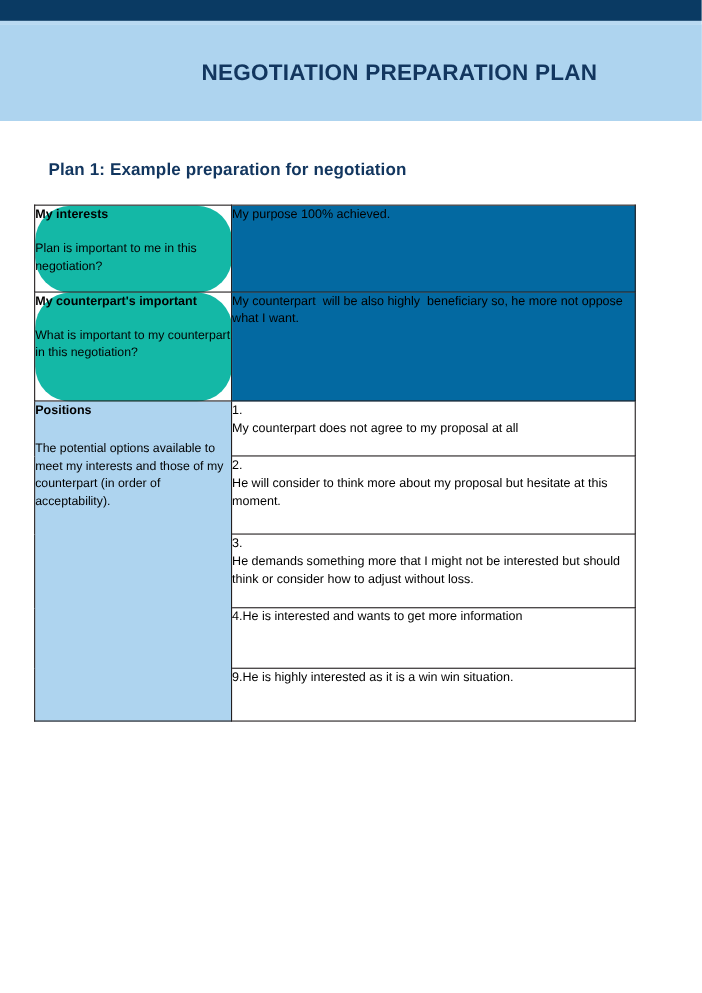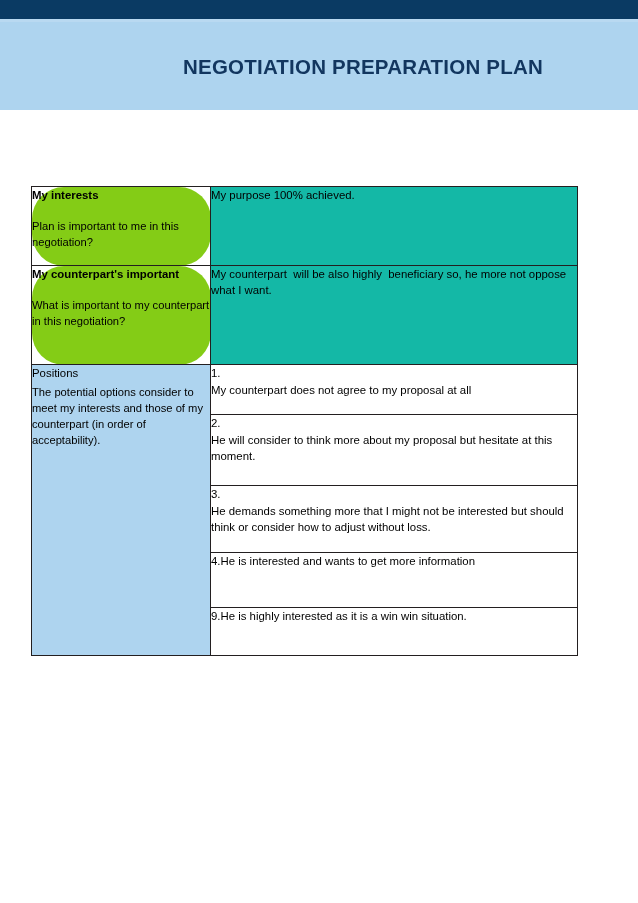--- a/index.html
+++ b/index.html
@@ -80,21 +80,21 @@
     border-collapse: collapse;
     table-layout: fixed;
   }
   .plan-table td {
     border: 1px solid #231f20;
     vertical-align: top;
     padding: 0;
   }
   .label-cell {
     width: 178px;
-    background: #84cc16;
+    background: #14b8a6;
     padding: 14px 12px 14px 12px;
     font-size: 11.2px;
     line-height: 1.42;
     color: #000000;
     border-radius: 32px;
   }
   .label-cell .lbl-title {
     font-weight: bold;
     font-size: 11.4px;
     display: block;
@@ -102,45 +102,45 @@
   }
   .label-cell .lbl-desc {
     display: block;
     font-size: 11.2px;
   }
   .value-cell {
     padding: 15px 14px 14px 14px;
     font-size: 11.4px;
     line-height: 1.42;
     color: #000000;
-    background: #14b8a6;
+    background: #0369a1;
     white-space: pre-wrap;
   }
 
   
   .r-interests .label-cell,
   .r-interests .value-cell { height: 78px; }
   .r-counterpart .label-cell,
   .r-counterpart .value-cell { height: 98px; }
 
   
   .positions-label {
     width: 178px;
     background: #aed4ef;
     padding: 0 12px;
     vertical-align: middle;
     font-size: 11.2px;
     line-height: 1.42;
     color: #000000;
   }
   .positions-label .lbl-title {
-    font-weight: normal;
+    font-weight: bold;
     font-size: 11.4px;
     display: block;
-    margin-bottom: 4px;
+    margin-bottom: 20px;
   }
   .pos-cell {
     padding: 13px 14px 12px 14px;
     font-size: 11.4px;
     line-height: 1.46;
     color: #000000;
     background: #ffffff;
     white-space: pre-wrap;
   }
   .pos-1 { height: 49px; }
@@ -154,20 +154,21 @@
 
 <div class="page">
 
   <div class="topbar"></div>
   <div class="topbar-seam"></div>
 
   <div class="header-band">
     <div class="header-title">NEGOTIATION PREPARATION PLAN</div>
   </div>
 
+  <div class="subtitle">Plan 1: Example preparation for negotiation</div>
 
   <table class="plan-table">
     <tbody>
 
       <tr class="r-interests">
         <td class="label-cell">
           <span class="lbl-title">My interests</span>
           <span class="lbl-desc">Plan is important to me in this negotiation?</span>
         </td>
         <td class="value-cell">My purpose 100% achieved.</td>
@@ -177,21 +178,21 @@
         <td class="label-cell">
           <span class="lbl-title">My counterpart's important</span>
           <span class="lbl-desc">What is important to my counterpart in this negotiation?</span>
         </td>
         <td class="value-cell">My counterpart  will be also highly  beneficiary so, he more not oppose what I want.</td>
       </tr>
 
       <tr>
         <td class="positions-label" rowspan="5">
           <span class="lbl-title">Positions</span>
-          <span class="lbl-desc">The potential options consider to meet my interests and those of my counterpart (in order of acceptability).</span>
+          <span class="lbl-desc">The potential options available to meet my interests and those of my counterpart (in order of acceptability).</span>
         </td>
         <td class="pos-cell pos-1">1.
 My counterpart does not agree to my proposal at all</td>
       </tr>
 
       <tr>
         <td class="pos-cell pos-2">2.
 He will consider to think more about my proposal but hesitate at this moment.</td>
       </tr>
 

